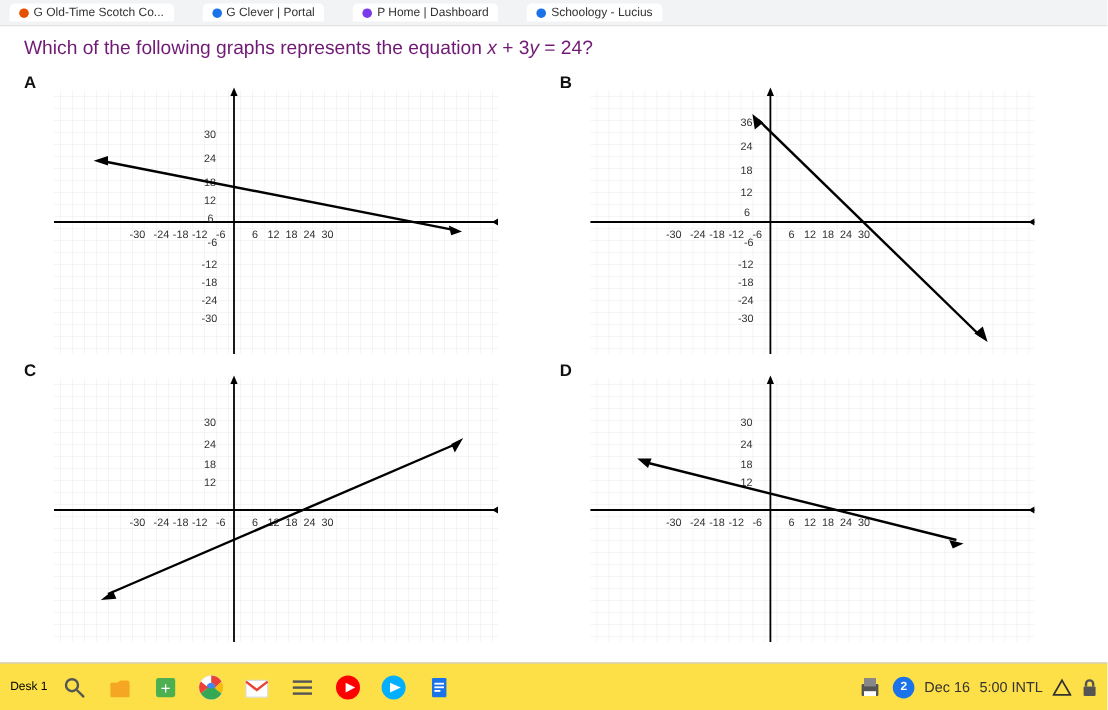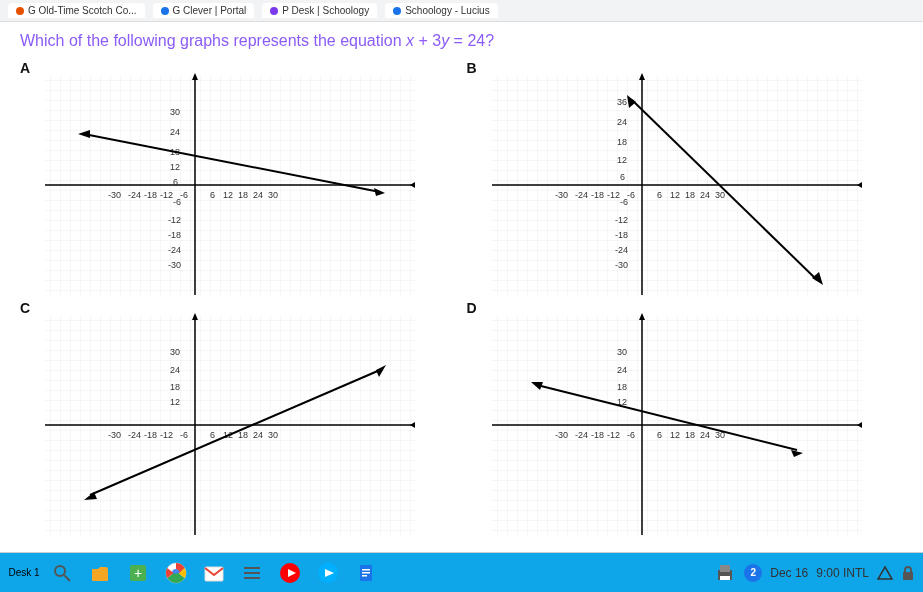--- a/index.html
+++ b/index.html
@@ -12,21 +12,21 @@
       position: relative;
     }
 
     
     #browser-bar {
       height: 22px;
       background: #f1f3f4;
       display: flex;
       align-items: center;
       padding: 0 8px;
-      gap: 8px;
+      gap: 24px;
       border-bottom: 1px solid #ddd;
       font-size: 11px;
       color: #333;
     }
     .tab-item {
       display: flex;
       align-items: center;
       gap: 4px;
       padding: 2px 8px;
       background: #fff;
@@ -47,21 +47,21 @@
       padding: 10px 20px;
       background: #fff;
       height: calc(592px - 22px - 40px);
       overflow: hidden;
     }
 
     
     #question {
       font-size: 16px;
       margin-bottom: 10px;
-      color: #8b5cf6;
+      color: #701a75;
     }
 
     
     #graphs-container {
       display: grid;
       grid-template-columns: 1fr 1fr;
       grid-template-rows: 1fr 1fr;
       gap: 10px;
       height: 470px;
     }
@@ -85,21 +85,21 @@
       left: 20px;
     }
 
     
     #taskbar {
       position: absolute;
       bottom: 0;
       left: 0;
       width: 100%;
       height: 40px;
-      background: #0ea5e9;
+      background: #fde047;
       display: flex;
       align-items: center;
       padding: 0 8px;
       gap: 6px;
       border-top: 1px solid #ccc;
     }
     .taskbar-item {
       display: flex;
       align-items: center;
       justify-content: center;
@@ -133,21 +133,21 @@
   <div class="tab-item">
     <span class="tab-dot orange"></span>
     <span>G Old-Time Scotch Co...</span>
   </div>
   <div class="tab-item">
     <span class="tab-dot blue"></span>
     <span>G Clever | Portal</span>
   </div>
   <div class="tab-item">
     <span class="tab-dot purple"></span>
-    <span>P Desk | Schoology</span>
+    <span>P Home | Dashboard</span>
   </div>
   <div class="tab-item">
     <span class="tab-dot blue"></span>
     <span>Schoology - Lucius</span>
   </div>
 </div>
 
 <div id="main-content">
   <div id="question">
     Which of the following graphs represents the equation <i>x</i> + 3<i>y</i> = 24?
@@ -394,21 +394,21 @@
   </div>
   <div class="taskbar-spacer"></div>
   <div id="taskbar-right">
     <svg width="22" height="22" viewBox="0 0 22 22">
       <rect x="4" y="8" width="14" height="10" rx="1" fill="#555"></rect>
       <rect x="6" y="3" width="10" height="7" rx="0" fill="#888"></rect>
       <rect x="6" y="14" width="10" height="4" fill="white"></rect>
     </svg>
     <div class="taskbar-badge">2</div>
     <span>Dec 16</span>
-    <span>9:00 INTL</span>
+    <span>5:00 INTL</span>
 
     <svg width="16" height="16" viewBox="0 0 16 16">
       <polygon points="8,2 15,14 1,14" fill="none" stroke="#333" stroke-width="1.5"></polygon>
     </svg>
 
     <svg width="14" height="16" viewBox="0 0 14 16">
       <rect x="2" y="7" width="10" height="8" rx="1" fill="#555"></rect>
       <path d="M4 7 V5 A3 3 0 0 1 10 5 V7" fill="none" stroke="#555" stroke-width="2"></path>
     </svg>
   </div>

